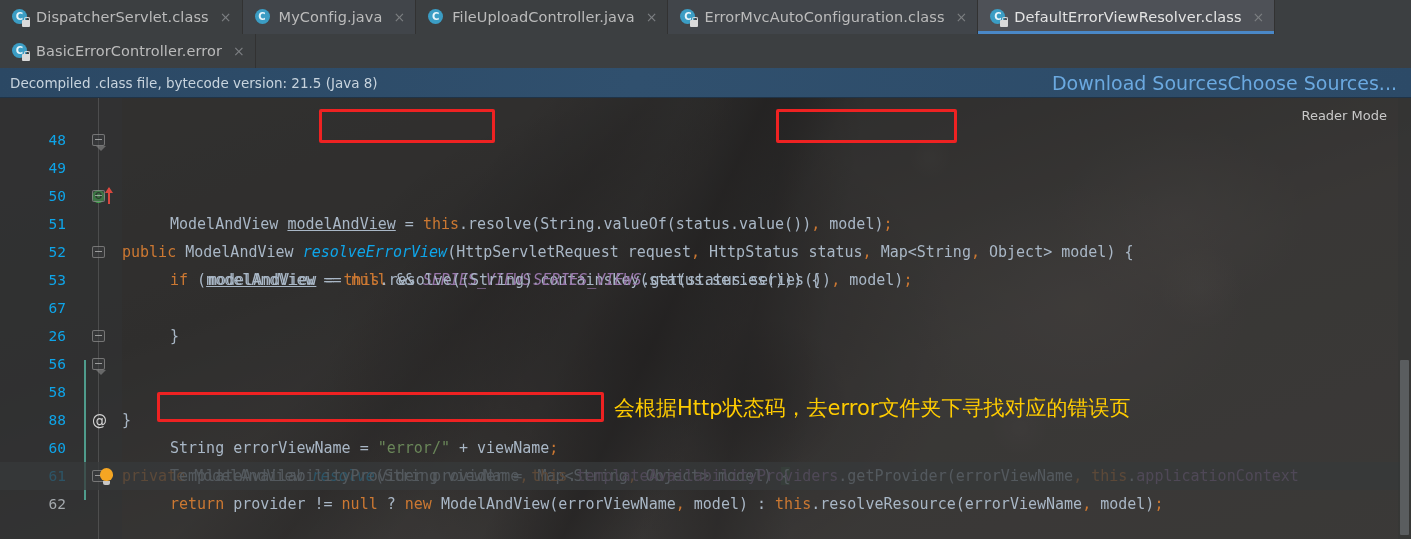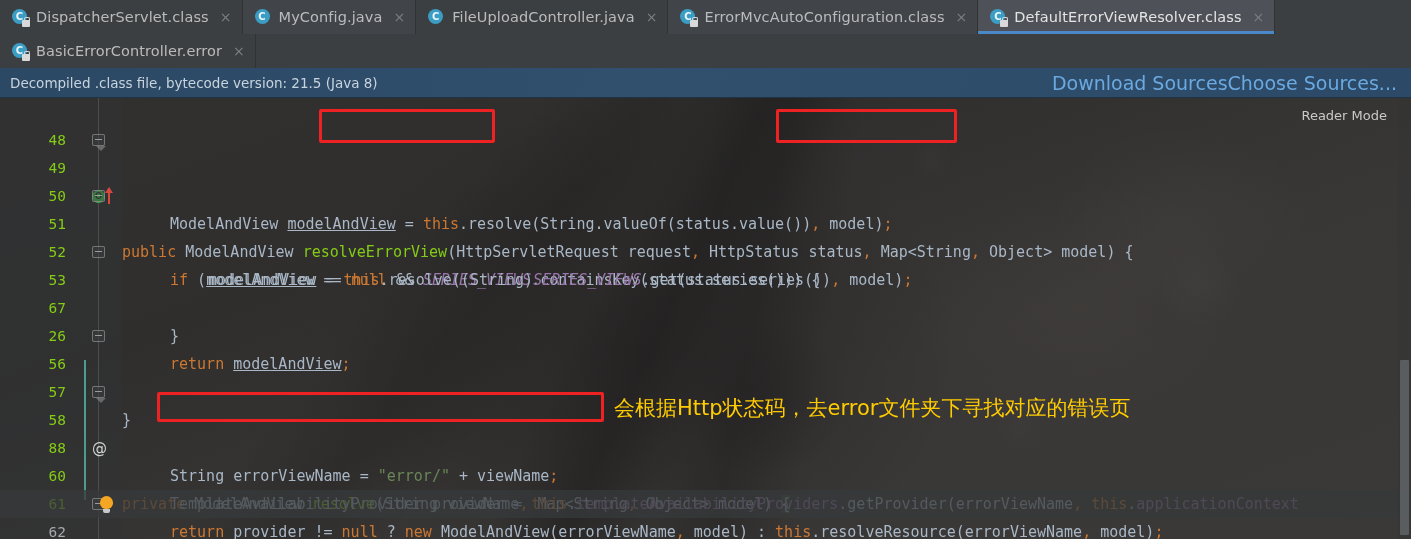--- a/index.html
+++ b/index.html
@@ -129,21 +129,21 @@
     z-index: 4;
     font-family: "DejaVu Sans Mono", "Liberation Mono", monospace;
     font-size: 15px;
   }
   .line {
     position: relative; height: 28px; line-height: 28px; white-space: pre;
   }
   .line.highlighted { background: rgba(55,57,59,0.75); }
   .ln {
     position: absolute; left: 0; width: 66px; text-align: right;
-    color: #84cc16; font-size: 14.5px;
+    color: #0ea5e9; font-size: 14.5px;
     font-family: "DejaVu Sans Mono", monospace;
   }
   .ln.cur { color: #a4a9ad; }
   .marks { position: absolute; left: 72px; width: 46px; height: 28px; }
   .code { position: absolute; left: 122px; white-space: pre; }
 
   
   .ovr-circle {
     position: absolute; left: 20px; top: 8px;
     width: 13px; height: 13px; border-radius: 50%;
@@ -188,21 +188,21 @@
   .fold.down::before {
     content: ""; position: absolute; left: 3px; top: 11px;
     border-left: 5px solid transparent; border-right: 5px solid transparent;
     border-top: 5px solid rgba(150,150,150,0.55);
   }
 
   
   .kw   { color: #cc7832; }
   .txt  { color: #a9b7c6; }
   .type { color: #a9b7c6; }
-  .fn   { color: #84cc16; }
+  .fn   { color: #0ea5e9; font-style: italic; }
   .str  { color: #6a8759; }
   .stat { color: #9876aa; font-style: italic; }
   .field{ color: #9876aa; }
   .um   { color: #a9b7c6; text-decoration: underline; }
   .ital { color: #a9b7c6; }
   .brace{ color: #a9b7c6; }
   .brace-hl { color: #a9b7c6; background: rgba(60,110,70,0.45); }
   .semi { color: #cc7832; }
 
   
@@ -354,32 +354,28 @@
         <span class="fold" style="top:8px"></span>
         <span class="code" style="padding-left:48px"><span class="brace">}</span></span>
       </div>
 
       <div class="line">
         <span class="ln">67</span>
       </div>
 
       <div class="line">
         <span class="ln">26</span>
-        <span class="code" style="padding-left:48px"><span class="kw">return</span> <span class="um">modelAndView</span><span class="semi">;</span></span>
       </div>
 
       <div class="line">
         <span class="ln">56</span>
         <span class="fold" style="top:8px"></span>
         <span class="code"><span class="brace">}</span></span>
       </div>
 
-      <div class="line">
-        <span class="ln">57</span>
-      </div>
 
       <div class="line">
         <span class="ln">58</span>
         <span class="marks">
           <span class="at-mark">@</span>
         </span>
         <span class="fold down" style="top:8px"></span>
         <span class="code"><span class="kw">private</span> <span class="type">ModelAndView</span> <span class="fn">resolve</span><span class="brace">(</span><span class="type">String</span> <span class="txt">viewName</span><span class="semi">,</span> <span class="type">Map</span><span class="brace">&lt;</span><span class="type">String</span><span class="semi">,</span> <span class="type">Object</span><span class="brace">&gt;</span> <span class="txt">model</span><span class="brace">)</span> <span class="brace-hl">{</span></span>
       </div>
 

